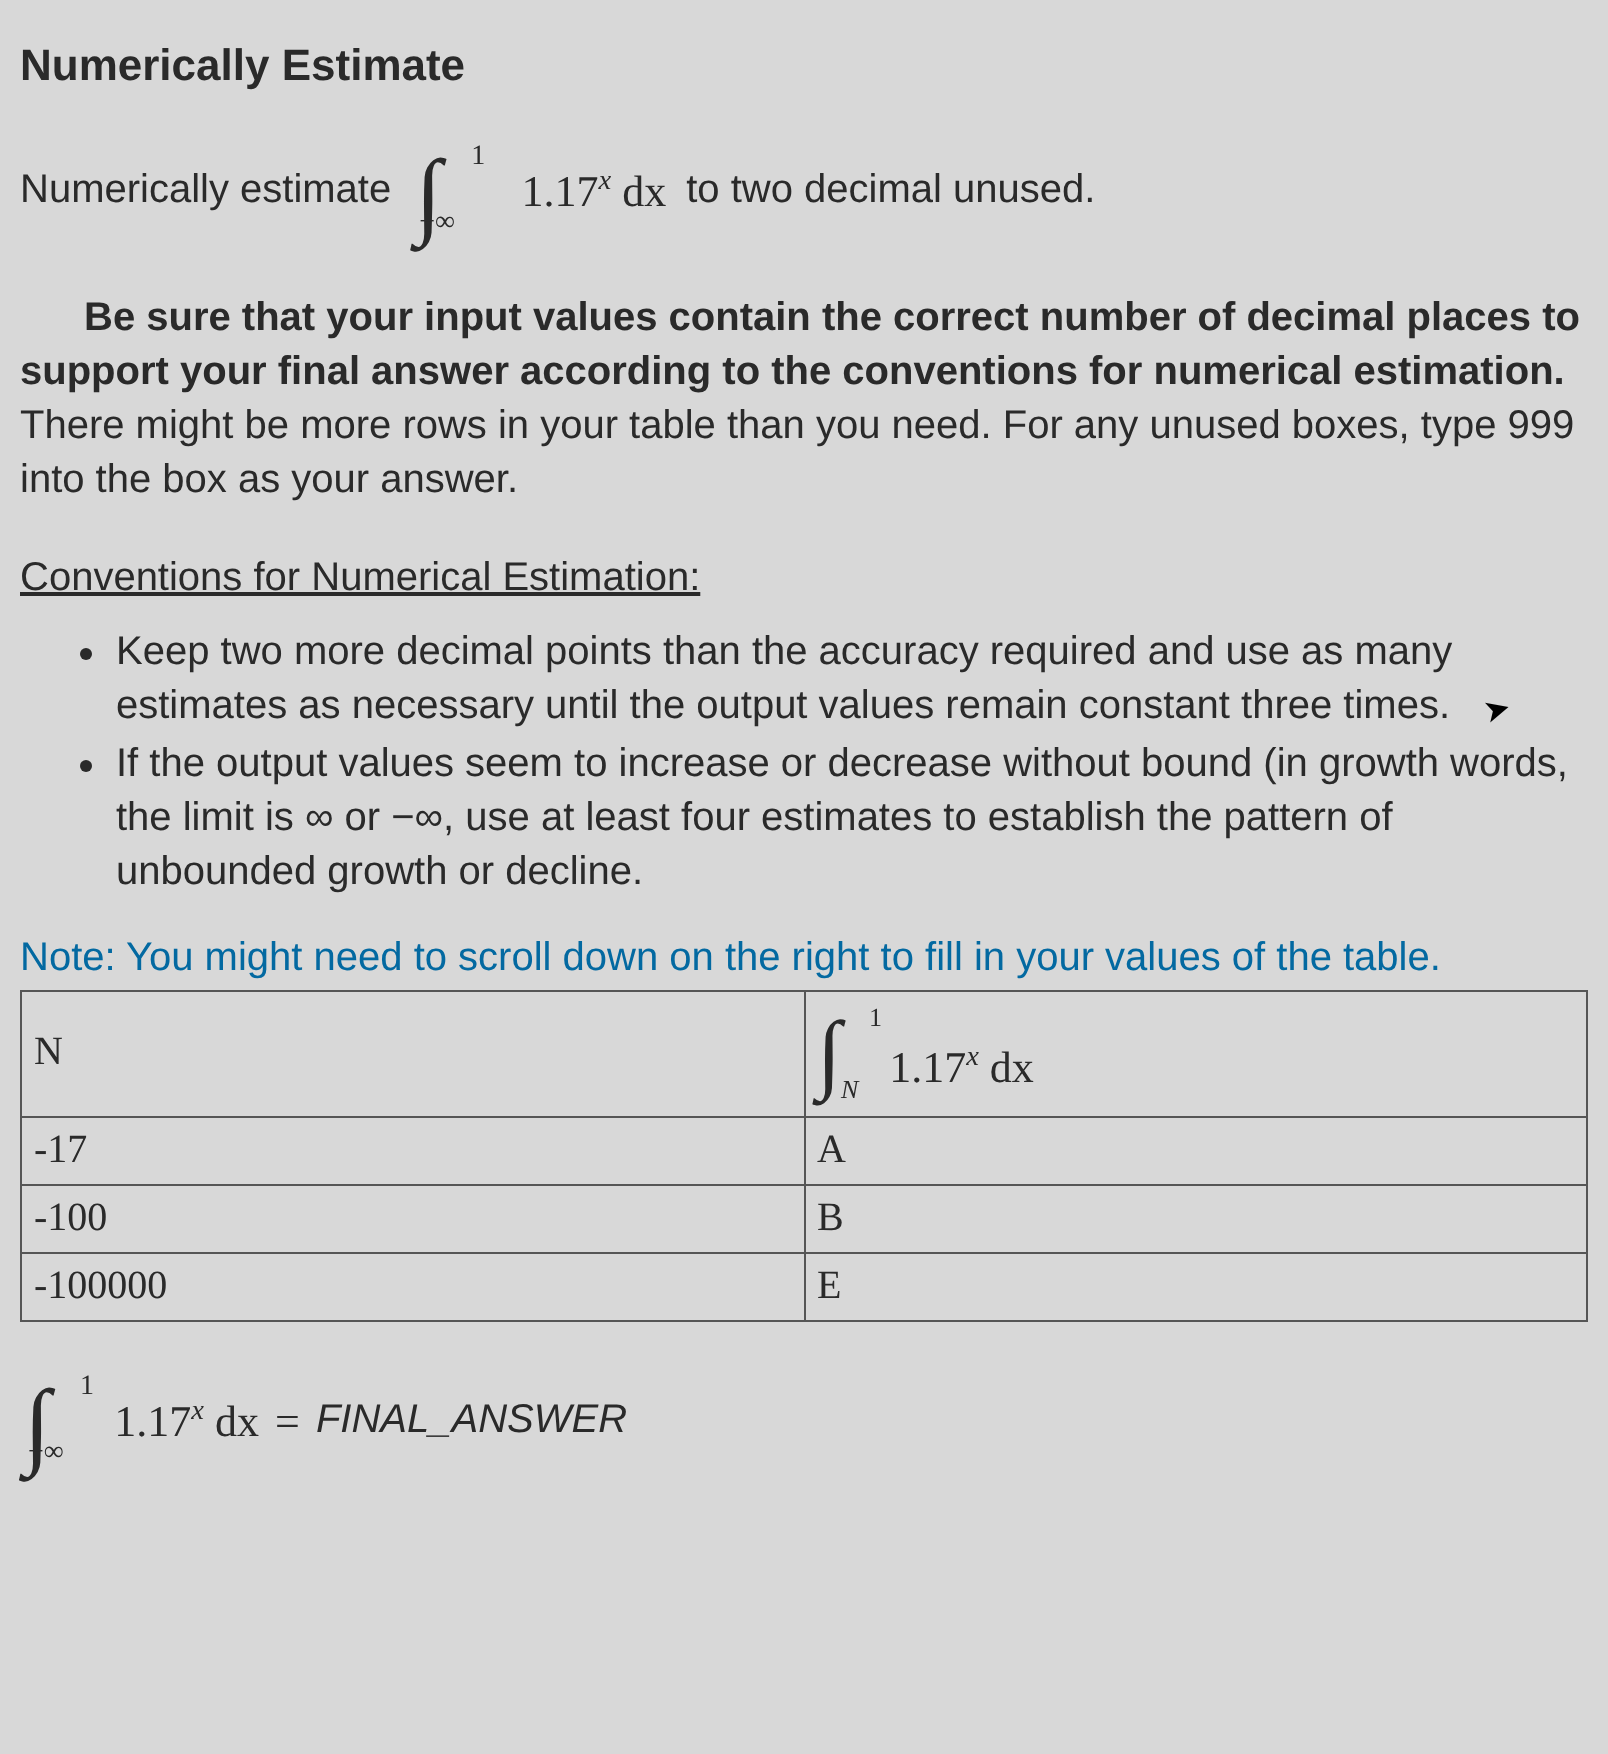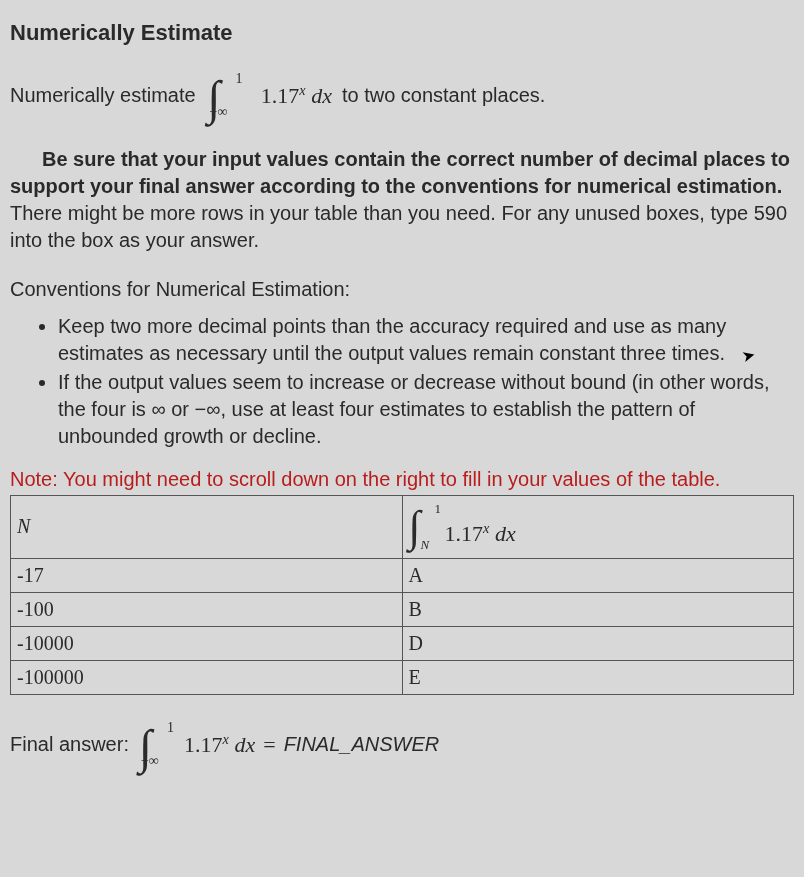--- a/index.html
+++ b/index.html
@@ -60,34 +60,34 @@
   }
   .math {
     font-family: "Times New Roman", serif;
     font-size: 22px;
   }
   .sup {
     font-size: 0.65em;
     vertical-align: super;
     font-style: italic;
   }
-  .ital { font-style: italic; }
+  .ital { }
   .paragraph {
     margin-bottom: 22px;
   }
   .bold { font-weight: 700; margin-left: 32px; }
   ul.conventions {
     margin: 6px 0 16px 0;
     padding-left: 48px;
   }
   ul.conventions li {
     margin-bottom: 2px;
   }
   .note {
-    color: #b91c1c;
+    color: #0369a1;
     font-size: 20px;
     margin-bottom: 2px;
   }
   table {
     border-collapse: collapse;
     width: 100%;
     table-layout: fixed;
     background: transparent;
   }
   table td, table th {
@@ -153,32 +153,32 @@
   <span class="integral">
     <span class="int-sign">∫</span>
     <span class="int-upper">1</span>
     <span class="int-lower">−∞</span>
   </span>
   <span style="width:18px;"></span>
   <span class="math">
     <span>1.17</span><span class="sup">x</span>
     <span class="ital">dx</span>
   </span>
-  <span>to two constant places.</span>
+  <span>to two decimal unused.</span>
 </div>
 
 <div class="paragraph">
-  <span class="bold">Be sure that your input values contain the correct number of decimal places to support your final answer according to the conventions for numerical estimation.</span><span> There might be more rows in your table than you need. For any unused boxes, type 590 into the box as your answer.</span>
+  <span class="bold">Be sure that your input values contain the correct number of decimal places to support your final answer according to the conventions for numerical estimation.</span><span> There might be more rows in your table than you need. For any unused boxes, type 999 into the box as your answer.</span>
 </div>
 
-<div class="paragraph" style="margin-bottom:10px;">Conventions for Numerical Estimation:</div>
+<div class="paragraph" style="margin-bottom:10px;text-decoration:underline;">Conventions for Numerical Estimation:</div>
 
 <ul class="conventions">
   <li>Keep two more decimal points than the accuracy required and use as many estimates as necessary until the output values remain constant three times.</li>
-  <li>If the output values seem to increase or decrease without bound (in other words, the four is ∞ or −∞, use at least four estimates to establish the pattern of unbounded growth or decline.</li>
+  <li>If the output values seem to increase or decrease without bound (in growth words, the limit is ∞ or −∞, use at least four estimates to establish the pattern of unbounded growth or decline.</li>
 </ul>
 
 <div class="note">Note: You might need to scroll down on the right to fill in your values of the table.</div>
 
 <table>
   <tbody>
       <tr>
     <th>
       <span class="ital">N</span>
     </th>
@@ -197,32 +197,27 @@
   </tr>
   <tr>
     <td>-17</td>
     <td>A</td>
   </tr>
   <tr>
     <td>-100</td>
     <td>B</td>
   </tr>
   <tr>
-    <td>-10000</td>
-    <td>D</td>
-  </tr>
-  <tr>
     <td>-100000</td>
     <td>E</td>
   </tr>
 </tbody>
   </table>
 
 <div class="final-row">
-  <span>Final answer:</span>
   <span class="integral">
     <span class="int-sign">∫</span>
     <span class="int-upper">1</span>
     <span class="int-lower">−∞</span>
   </span>
   <span style="width:14px;"></span>
   <span class="math">
     <span>1.17</span><span class="sup">x</span>
     <span class="ital">dx</span>
   </span>

